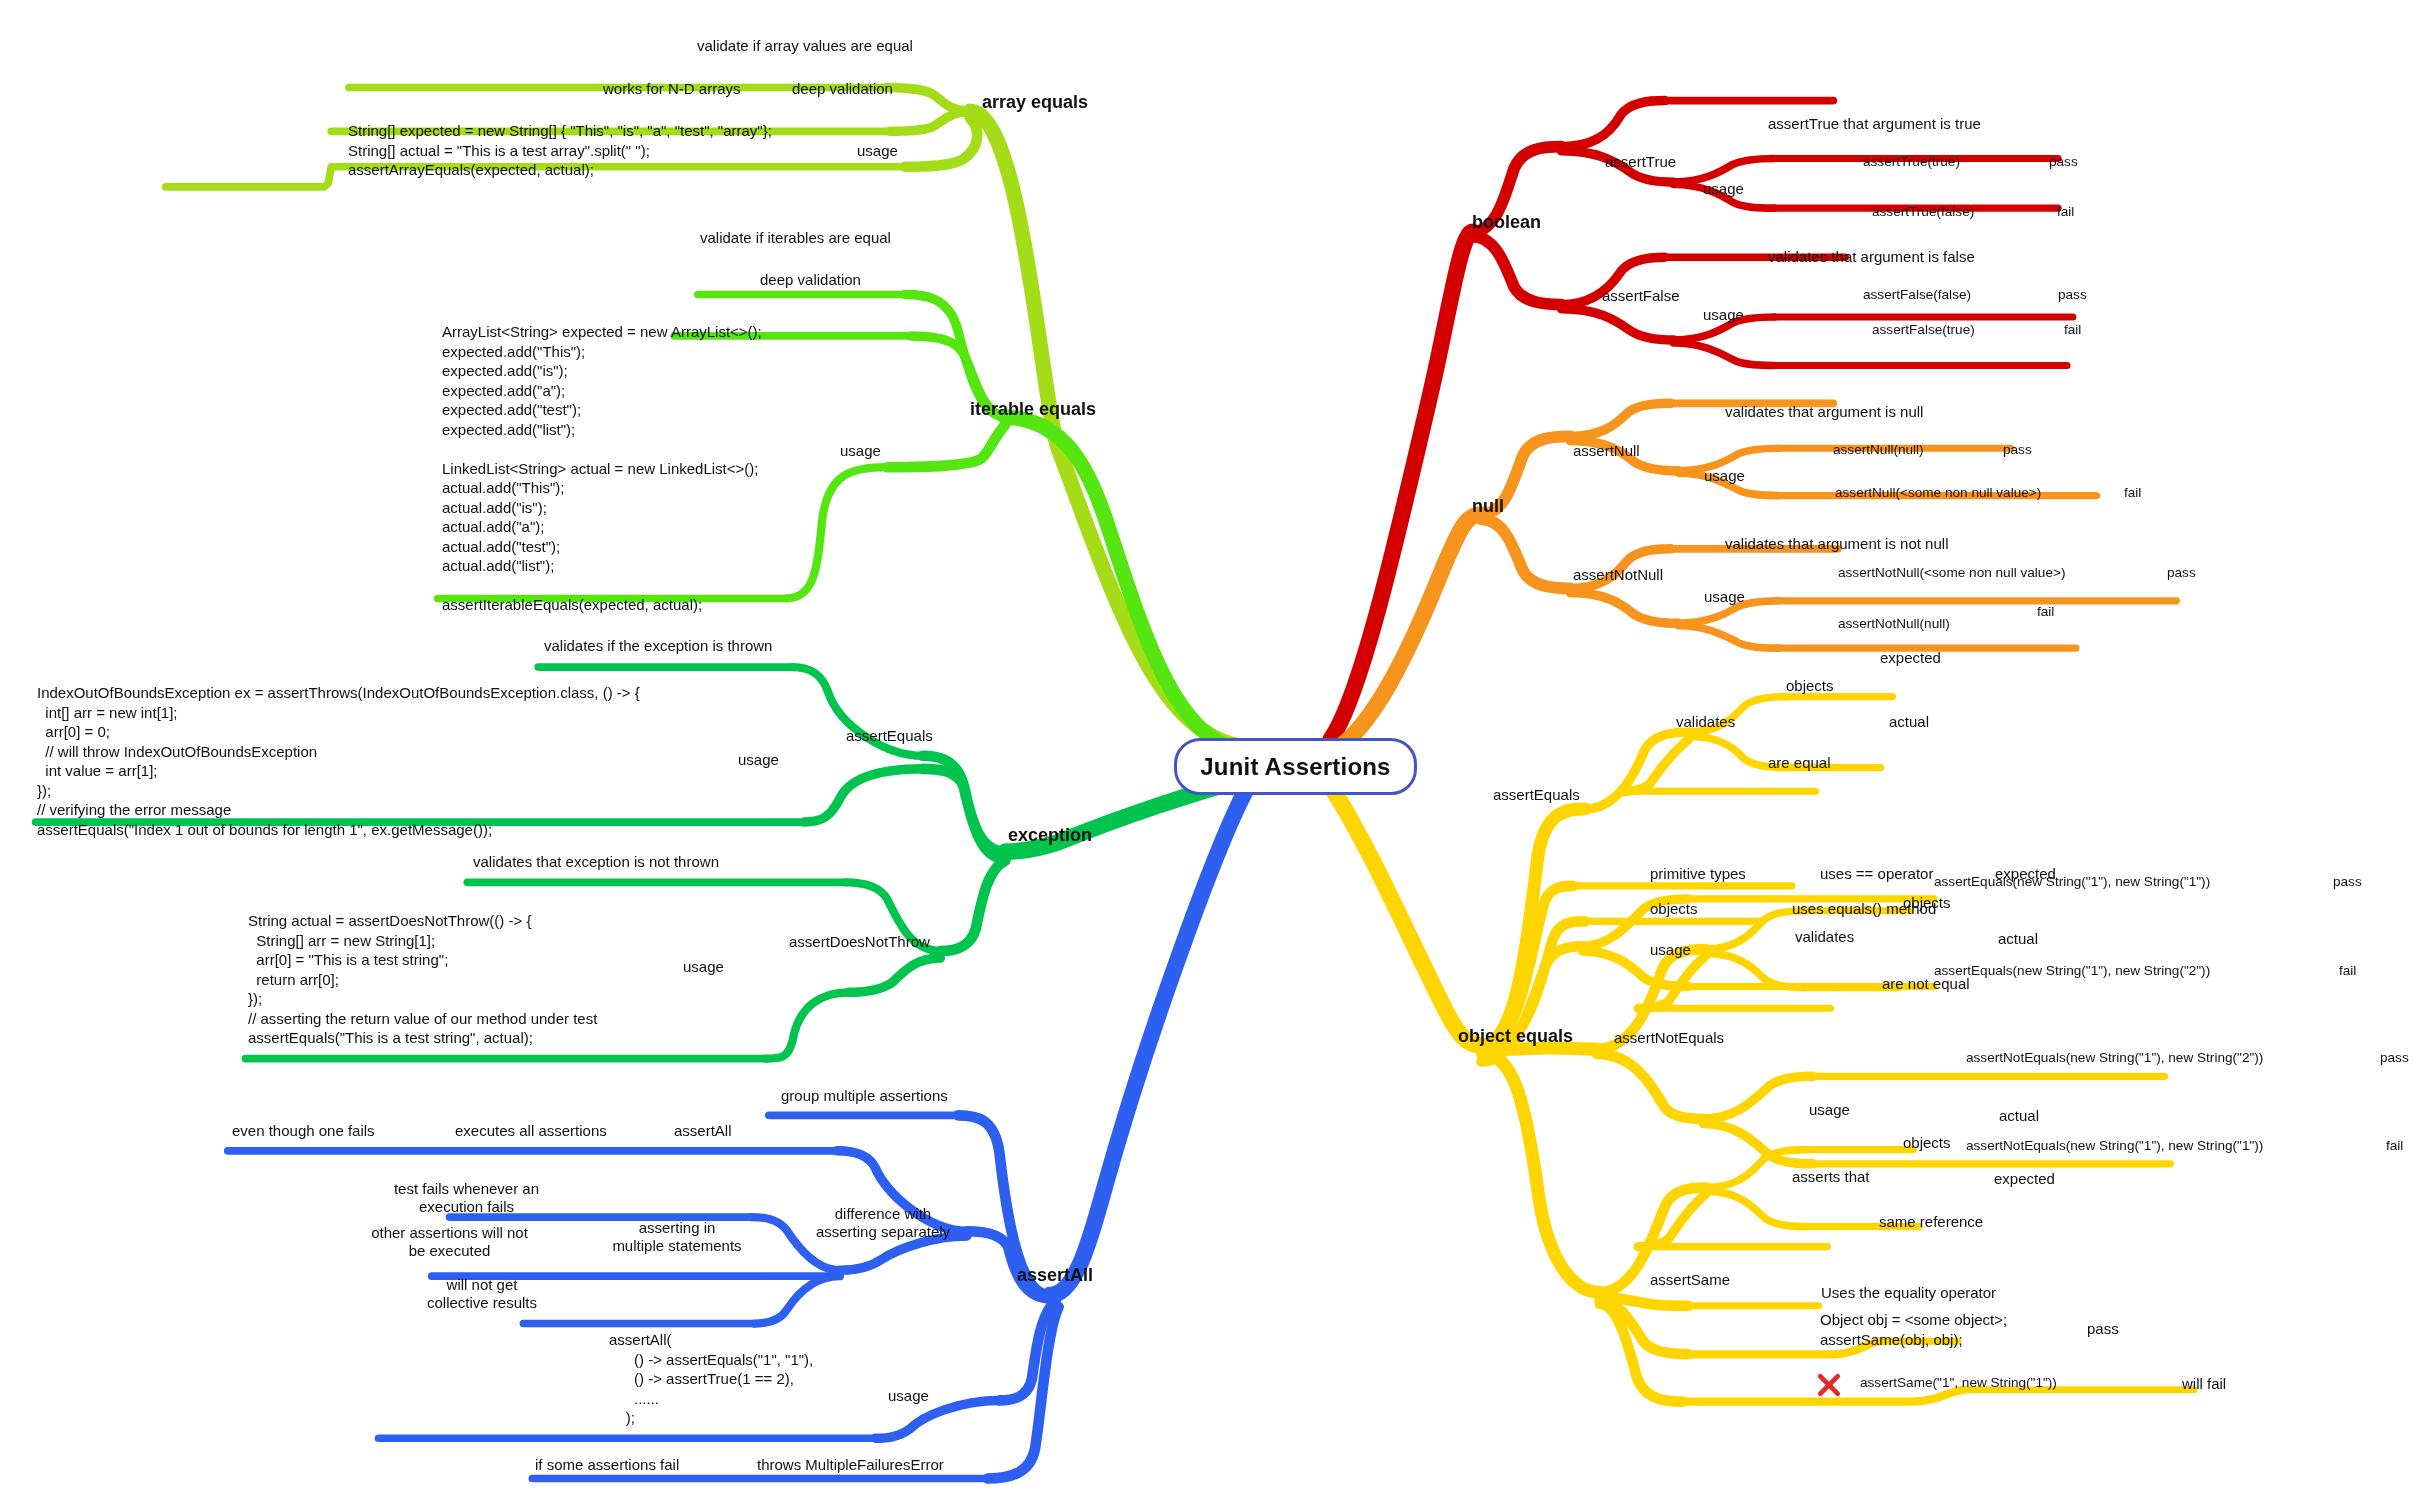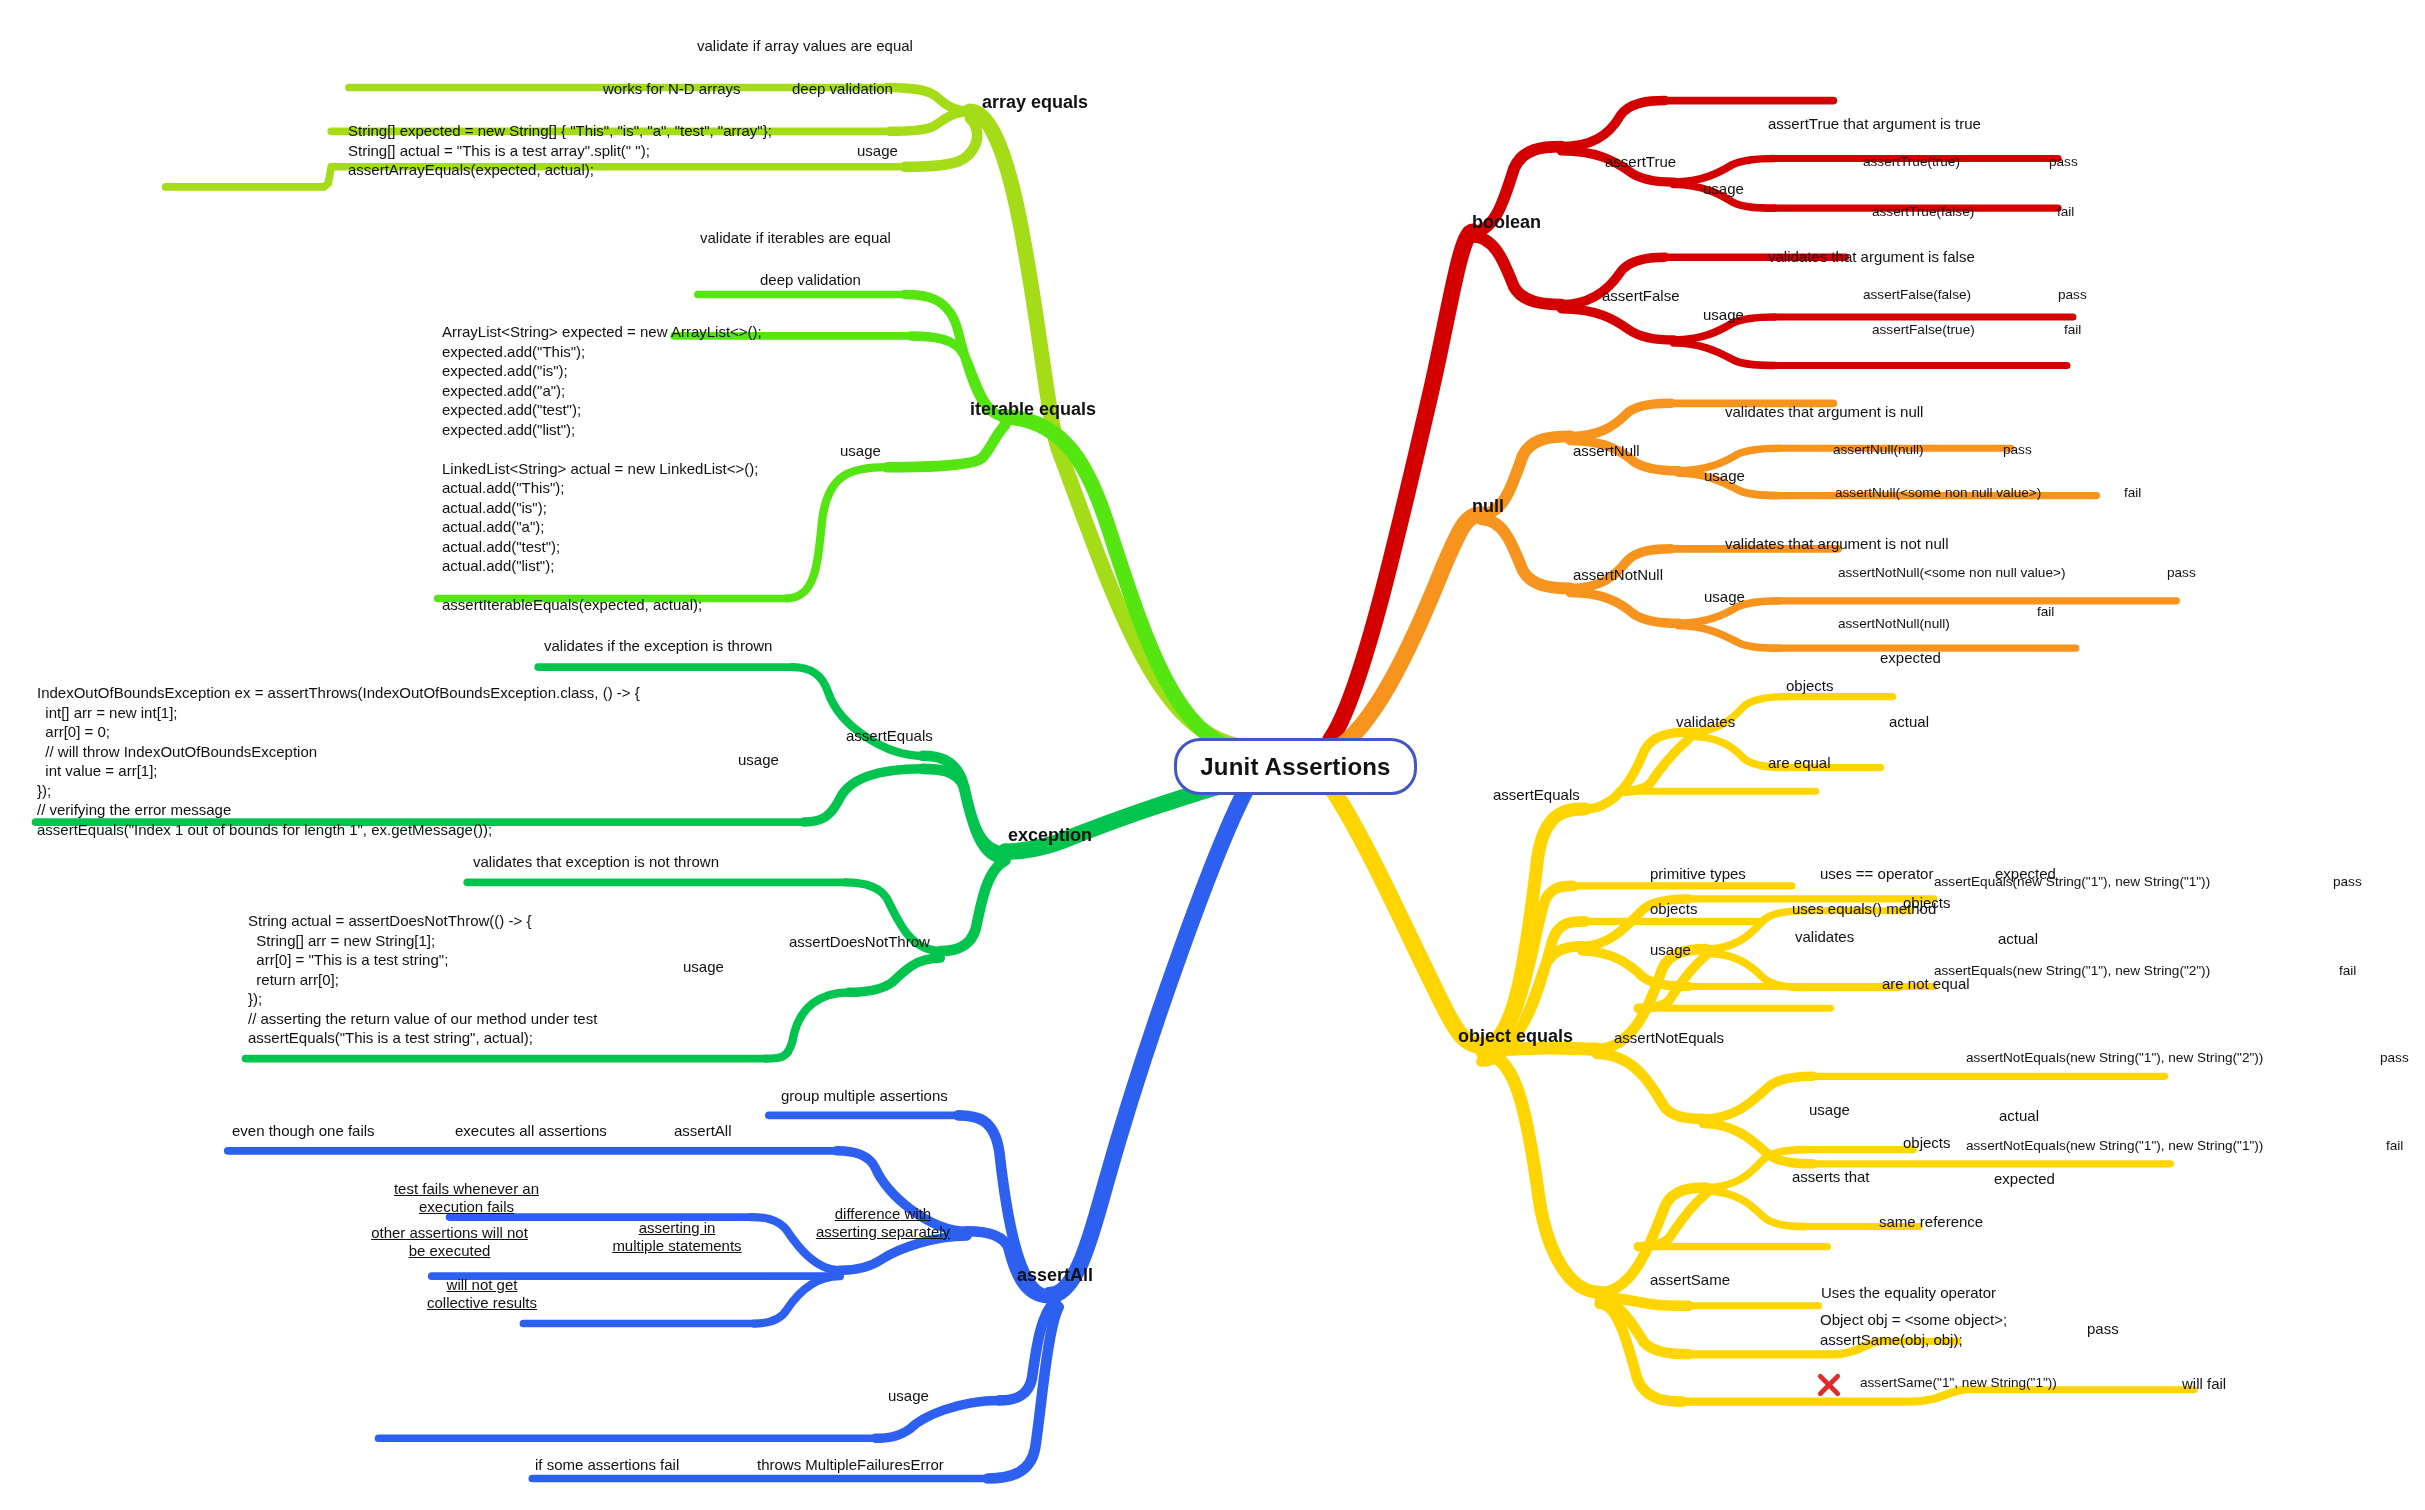--- a/index.html
+++ b/index.html
@@ -4,21 +4,21 @@
 <style>
   html,body{margin:0;padding:0;background:#ffffff;}
   body{font-family:"Liberation Sans",sans-serif;}
   #canvas{position:relative;width:2426px;height:1511px;background:#fff;overflow:hidden;}
   svg#wires{position:absolute;left:0;top:0;width:2426px;height:1511px;}
   .lbl{position:absolute;color:#111;font-family:"Liberation Sans",sans-serif;white-space:pre;line-height:1.18;}
   .t-main{font-size:18px;font-weight:bold;}
   .t-sub{font-size:15px;}
   .t-small{font-size:13.6px;}
   .t-code{font-size:15px;font-family:"Liberation Sans",sans-serif;line-height:1.30;}
-  .t-ctr{text-align:center;text-decoration:underline;}
+  .t-ctr{text-align:center;}
   #root{position:absolute;border:3.5px solid #4455c4;border-radius:26px;background:#fff;
         display:flex;align-items:center;justify-content:center;}
   #root span{font-size:24px;font-weight:bold;color:#111;letter-spacing:0.2px;}
   .xicon{position:absolute;}
 </style>
 </head>
 <body>
 
 <div id="canvas">
 
@@ -259,20 +259,25 @@
 <div class="lbl t-sub" style="left:232px;top:1122px;">even though one fails</div>
 <div class="lbl t-sub t-ctr" style="left:603px;top:1219px;width:148px;">asserting in
 multiple statements</div>
 <div class="lbl t-sub t-ctr" style="left:381px;top:1180px;width:171px;">test fails whenever an
 execution fails</div>
 <div class="lbl t-sub t-ctr" style="left:361px;top:1224px;width:177px;">other assertions will not
 be executed</div>
 <div class="lbl t-sub t-ctr" style="left:414px;top:1276px;width:136px;">will not get
 collective results</div>
 <div class="lbl t-sub" style="left:888px;top:1387px;">usage</div>
+<div class="lbl t-code" style="left:609px;top:1330px;">assertAll(
+      () -&gt; assertEquals("1", "1"),
+      () -&gt; assertTrue(1 == 2),
+      ......
+    );</div>
 <div class="lbl t-sub" style="left:757px;top:1456px;">throws MultipleFailuresError</div>
 <div class="lbl t-sub" style="left:535px;top:1456px;">if some assertions fail</div>
 
 <div class="lbl t-main" style="left:1472px;top:212px;">boolean</div>
 <div class="lbl t-sub" style="left:1605px;top:153px;">assertTrue</div>
 <div class="lbl t-sub" style="left:1768px;top:115px;">assertTrue that argument is true</div>
 <div class="lbl t-sub" style="left:1703px;top:180px;">usage</div>
 <div class="lbl t-small" style="left:1863px;top:154px;">assertTrue(true)</div>
 <div class="lbl t-small" style="left:2049px;top:154px;">pass</div>
 <div class="lbl t-small" style="left:1872px;top:204px;">assertTrue(false)</div>

